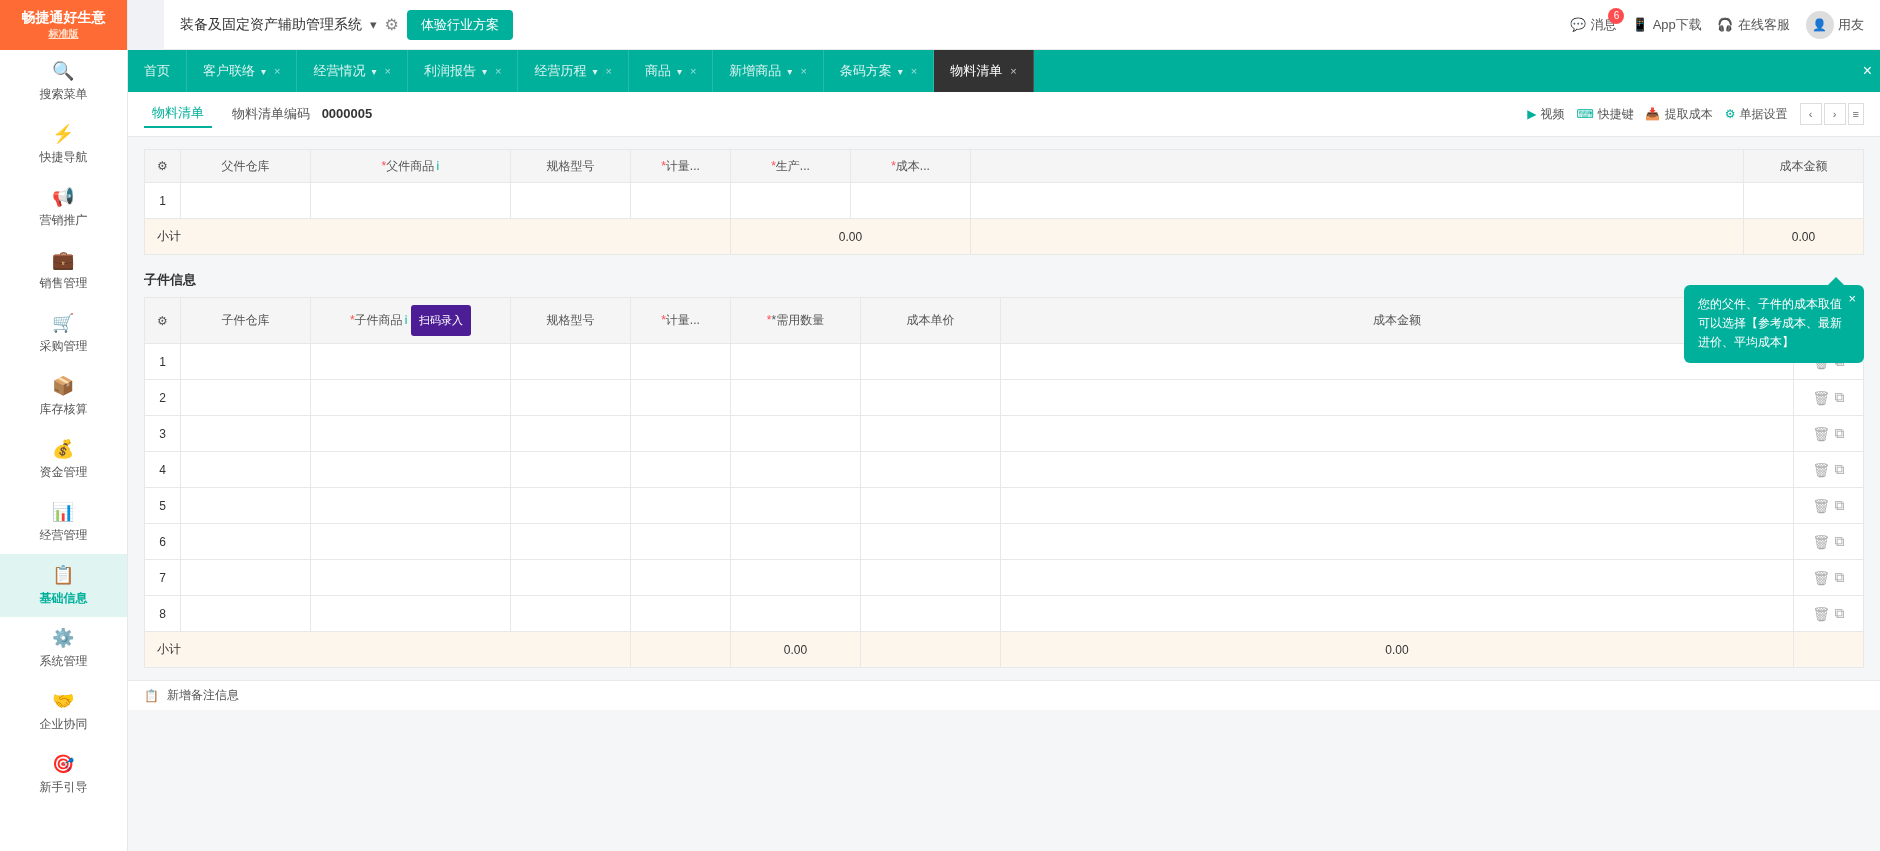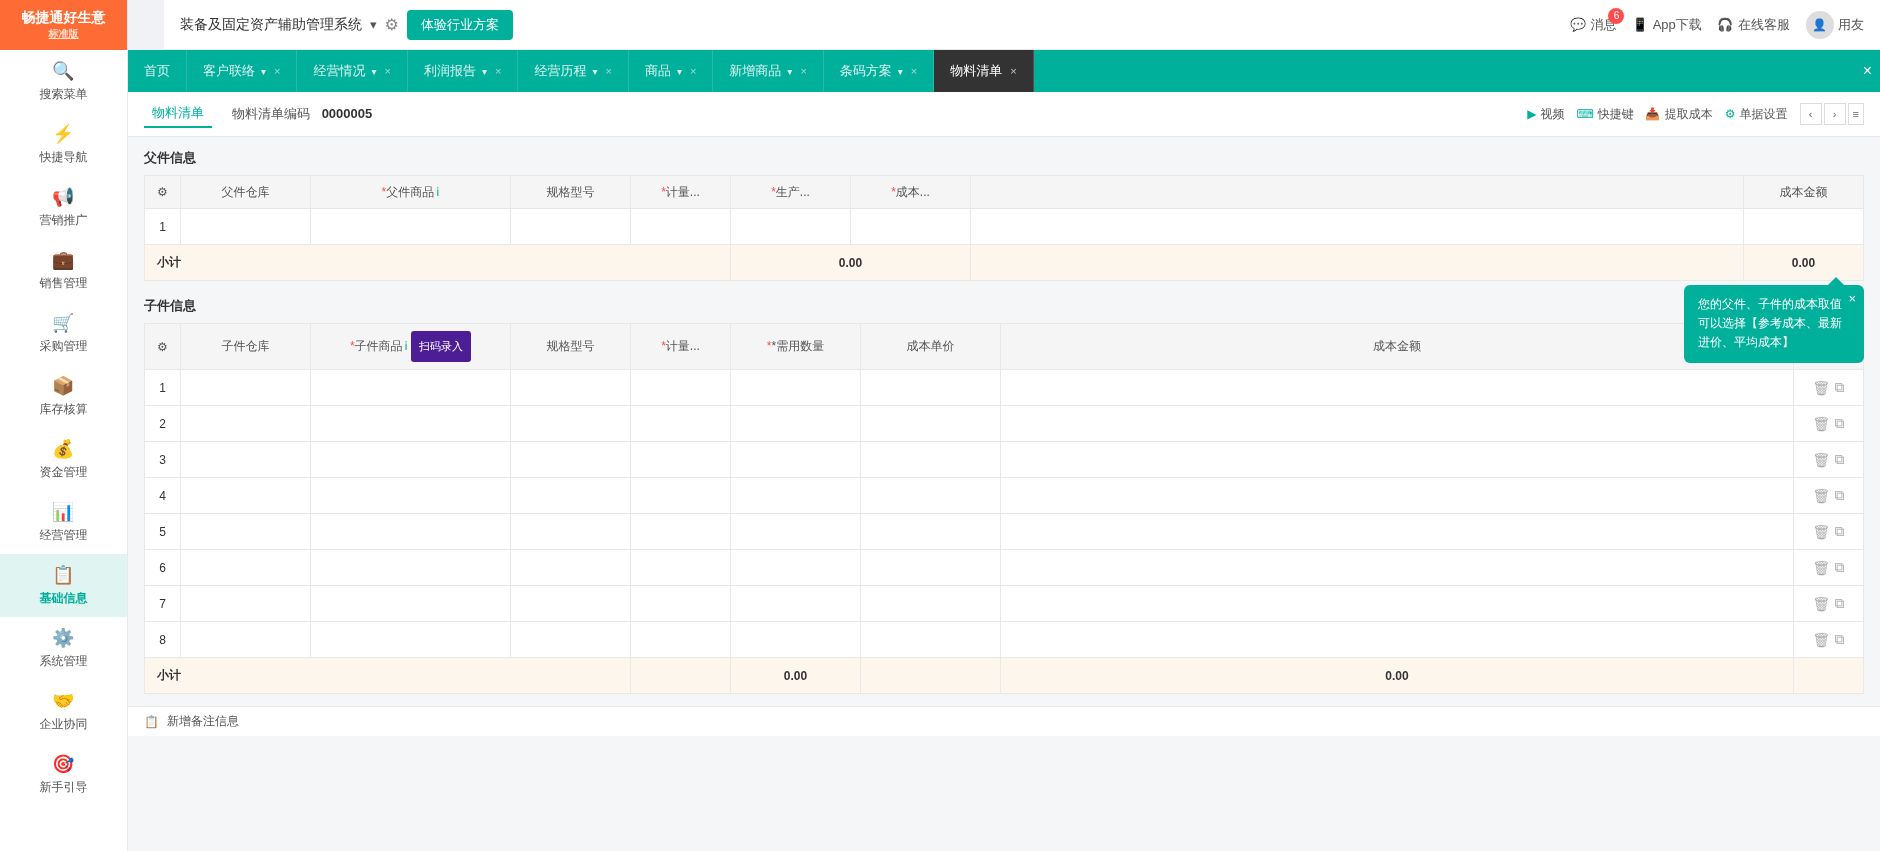--- a/index.html
+++ b/index.html
@@ -161,21 +161,21 @@
     .data-table th .required { color: #ff4d4f; }
     .data-table td {
       border: 1px solid #e8e8e8;
       padding: 6px 8px;
       height: 36px;
       text-align: center;
       color: #333;
     }
     .data-table .subtotal td {
       background: #fdf6ec;
-      font-weight: bold;
+      font-weight: normal;
       color: #333;
     }
     .scan-btn {
       background: #4c1d95;
       color: #fff;
       border: none;
       border-radius: 3px;
       padding: 8px 8px;
       cursor: pointer;
       font-size: 11px;
@@ -411,21 +411,20 @@
         <div class="nav-controls">
           <button class="nav-control-btn">‹</button>
           <button class="nav-control-btn">›</button>
           <button class="nav-control-btn" style="width:auto; padding:0 4px;">≡</button>
         </div>
       </div>
     </div>
 
     <div style="position:relative; padding: 12px 16px;">
 
-      <div class="section-title">父件信息</div>
       <table class="data-table">
         <thead>
           <tr>
             <th style="width:36px;">
               <span>⚙</span>
             </th>
             <th style="width:130px;">
               <span>父件仓库</span>
             </th>
             <th style="width:200px;">

